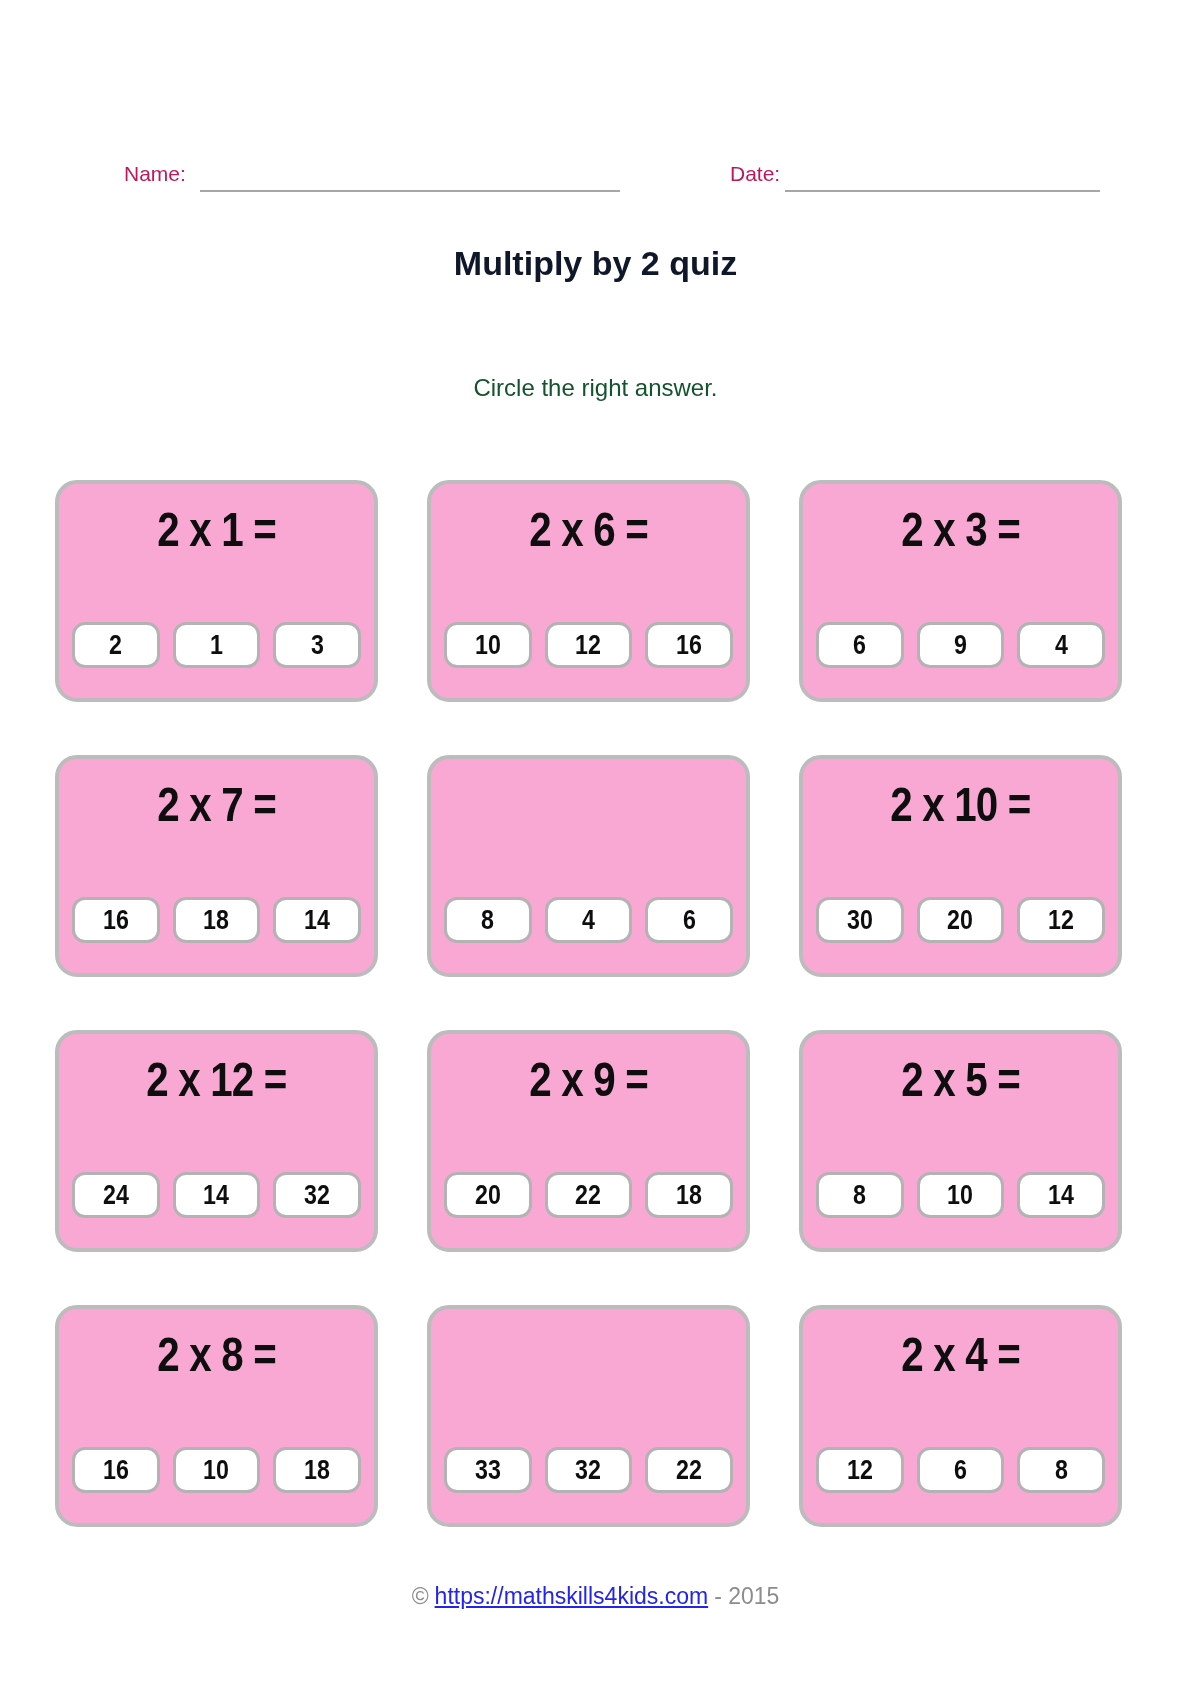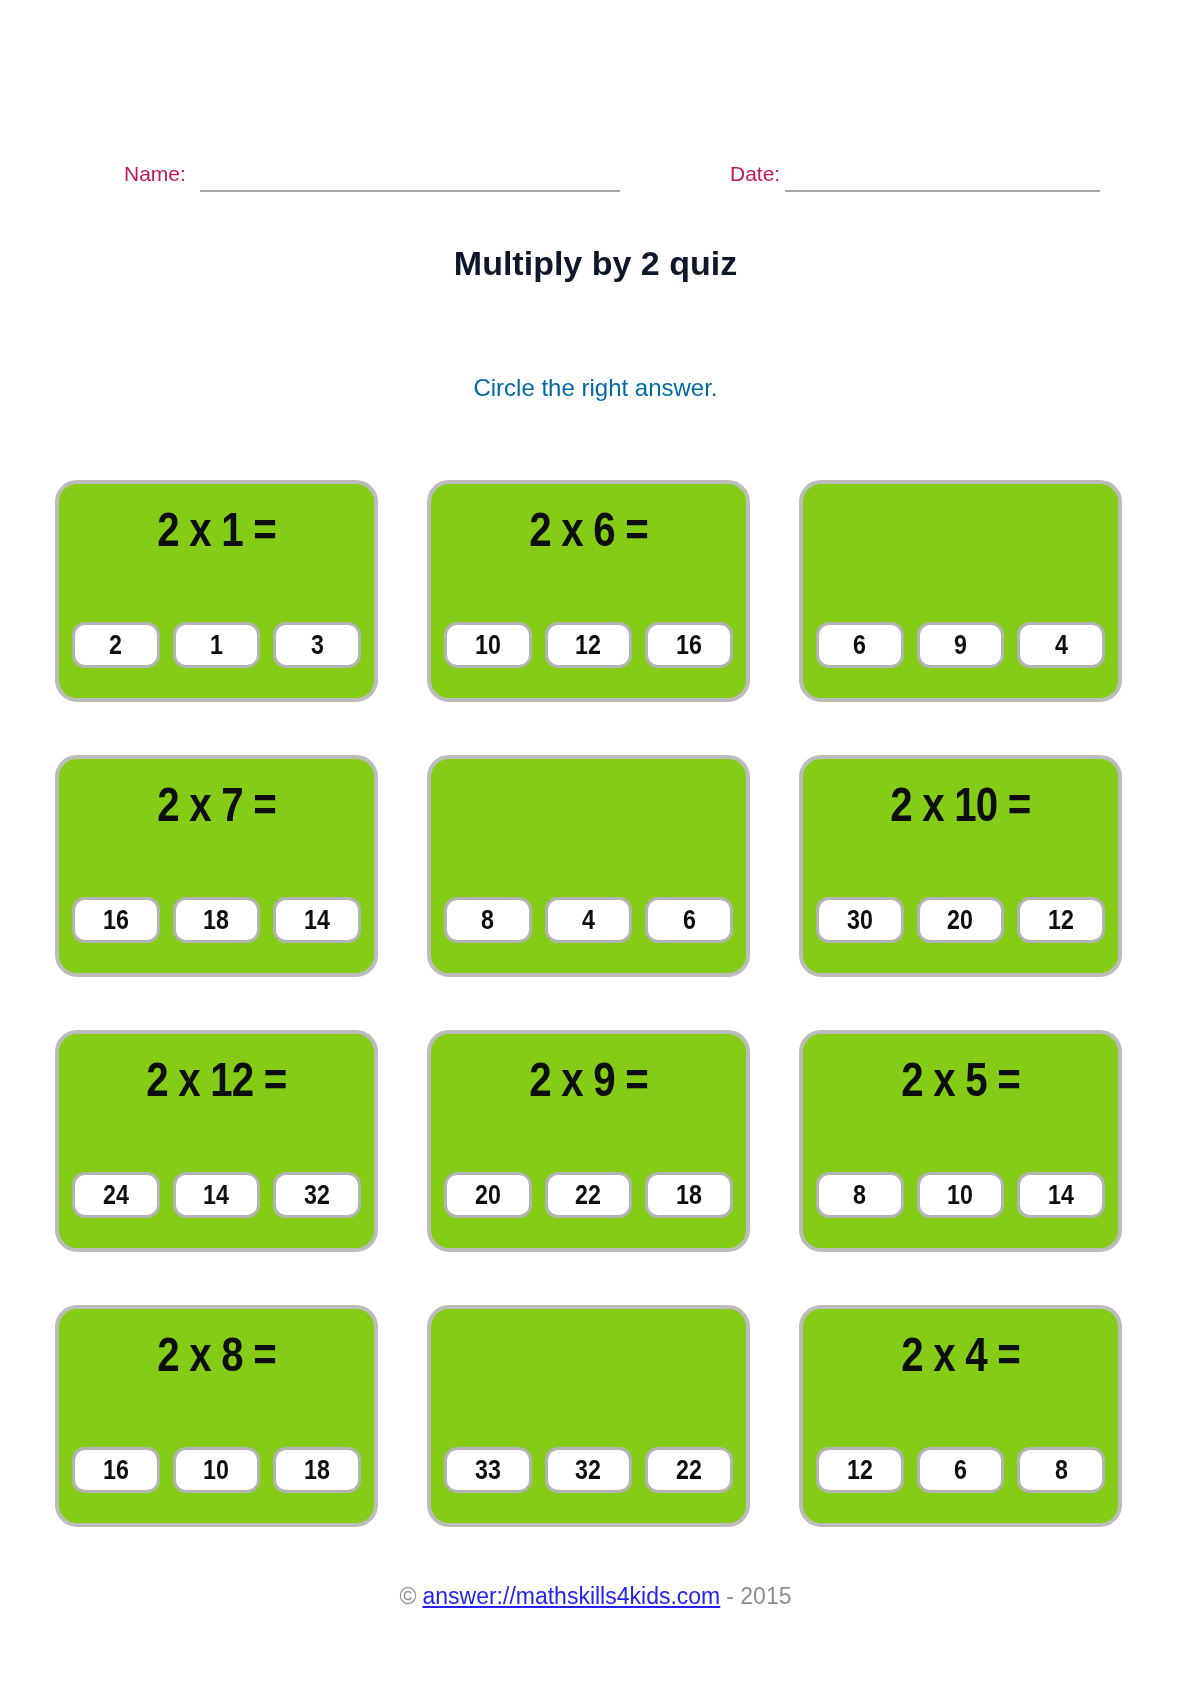--- a/index.html
+++ b/index.html
@@ -7,27 +7,27 @@
     width:1191px;height:1684px;position:relative;overflow:hidden;
     font-family:"Liberation Sans", sans-serif;color:var(--text,#141414);
   }
   
   .hdr-label{position:absolute;font-size:21px;font-weight:400;color:#be185d;margin-top:12px;}
   .fill-line{position:absolute;height:26px;border-bottom:2px solid var(--line,#a6a6a6);}
   
   .title{position:absolute;top:244px;left:0;right:0;text-align:center;
          font-size:34px;font-weight:bold;color:#0f172a;}
   .instruction{position:absolute;top:374px;left:0;right:0;text-align:center;
-         font-size:24px;color:#0369a1;}
+         font-size:24px;color:#14532d;}
   
   .grid{position:absolute;left:55px;top:480px;display:grid;
         grid-template-columns:repeat(3,323px);grid-auto-rows:222px;
         column-gap:49px;row-gap:53px;}
   .card{position:relative;border:4px solid var(--card-border,#bcbcbc);
-        border-radius:22px;box-sizing:border-box;background:#84cc16;}
+        border-radius:22px;box-sizing:border-box;background:#f9a8d4;}
   .prompt-row{text-align:center;margin-top:18px;}
   .prompt{display:inline-block;font-size:48px;font-weight:bold;color:#0e0e0e;
           letter-spacing:-1px;transform:scaleX(0.84);transform-origin:center;
           white-space:nowrap;}
   .choices{position:absolute;left:13px;right:13px;top:138px;display:flex;gap:13px;}
   .choice{flex:1;height:46px;border:3px solid var(--choice-border,#b3b3b3);
           border-radius:13px;box-sizing:border-box;background:#fff;
           display:flex;align-items:center;justify-content:center;}
   .choice span{display:inline-block;font-size:27px;font-weight:bold;color:#0e0e0e;
           transform:scaleX(0.86);transform-origin:center;}
@@ -77,20 +77,23 @@
         </div>
         <div class="choice">
           <span>12</span>
         </div>
         <div class="choice">
           <span>16</span>
         </div>
       </div>
   </div>
     <div class="card">
+    <div class="prompt-row">
+      <span class="prompt">2 x 3 =</span>
+    </div>
     <div class="choices">
         <div class="choice">
           <span>6</span>
         </div>
         <div class="choice">
           <span>9</span>
         </div>
         <div class="choice">
           <span>4</span>
         </div>
@@ -230,14 +233,14 @@
           <span>6</span>
         </div>
         <div class="choice">
           <span>8</span>
         </div>
       </div>
   </div>
   </div>
 
 <div class="footer">
-  <span class="muted">©</span><span class="sep"></span><a>answer://mathskills4kids.com</a><span class="sep"></span><span class="muted">- 2015</span>
+  <span class="muted">©</span><span class="sep"></span><a>https://mathskills4kids.com</a><span class="sep"></span><span class="muted">- 2015</span>
 </div>
 
 </body></html>

